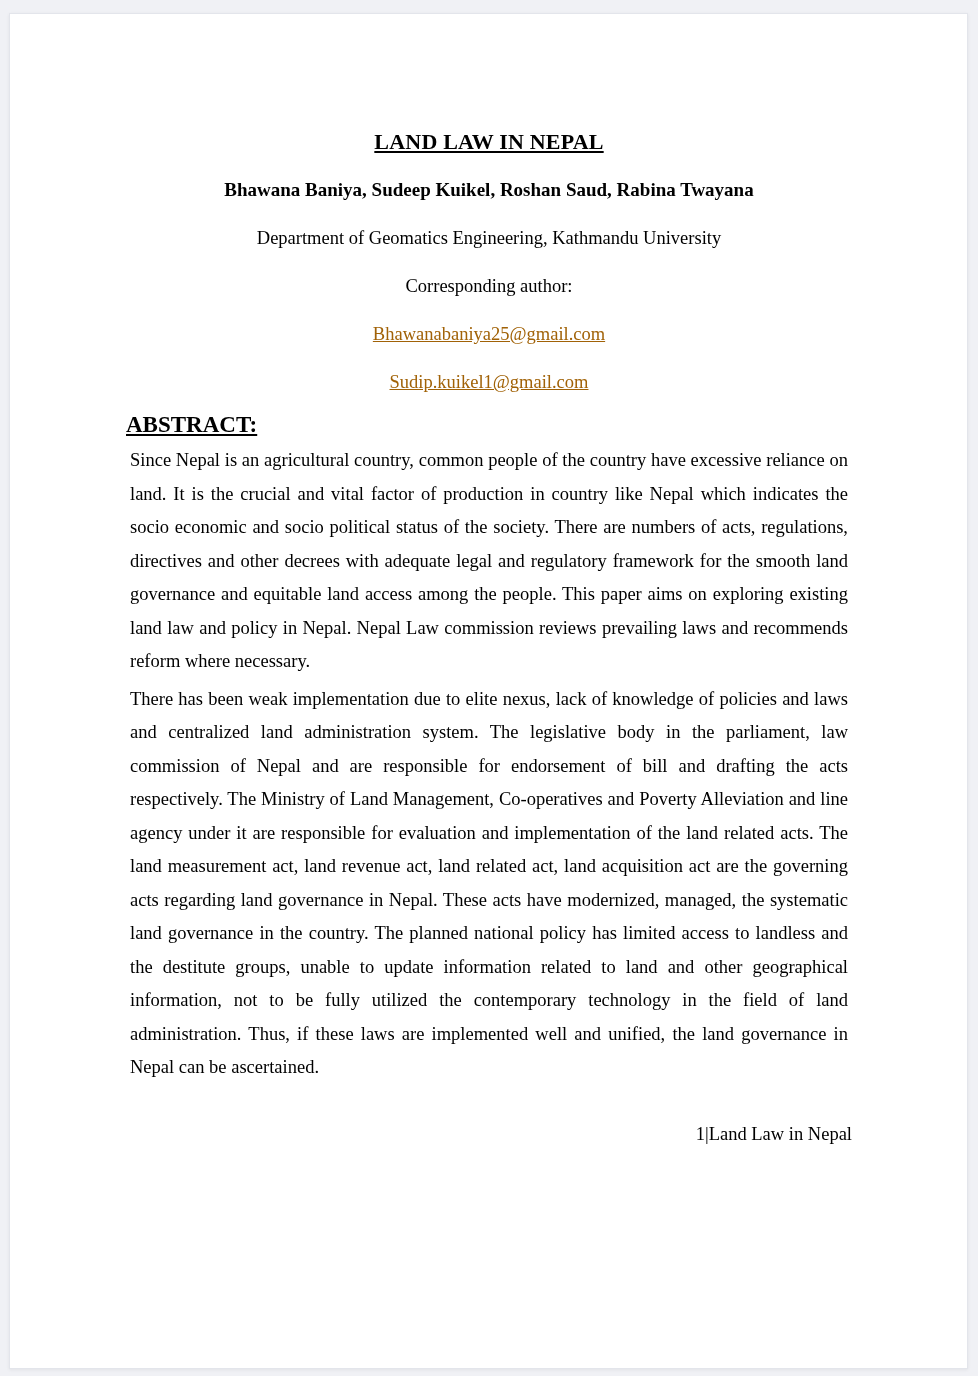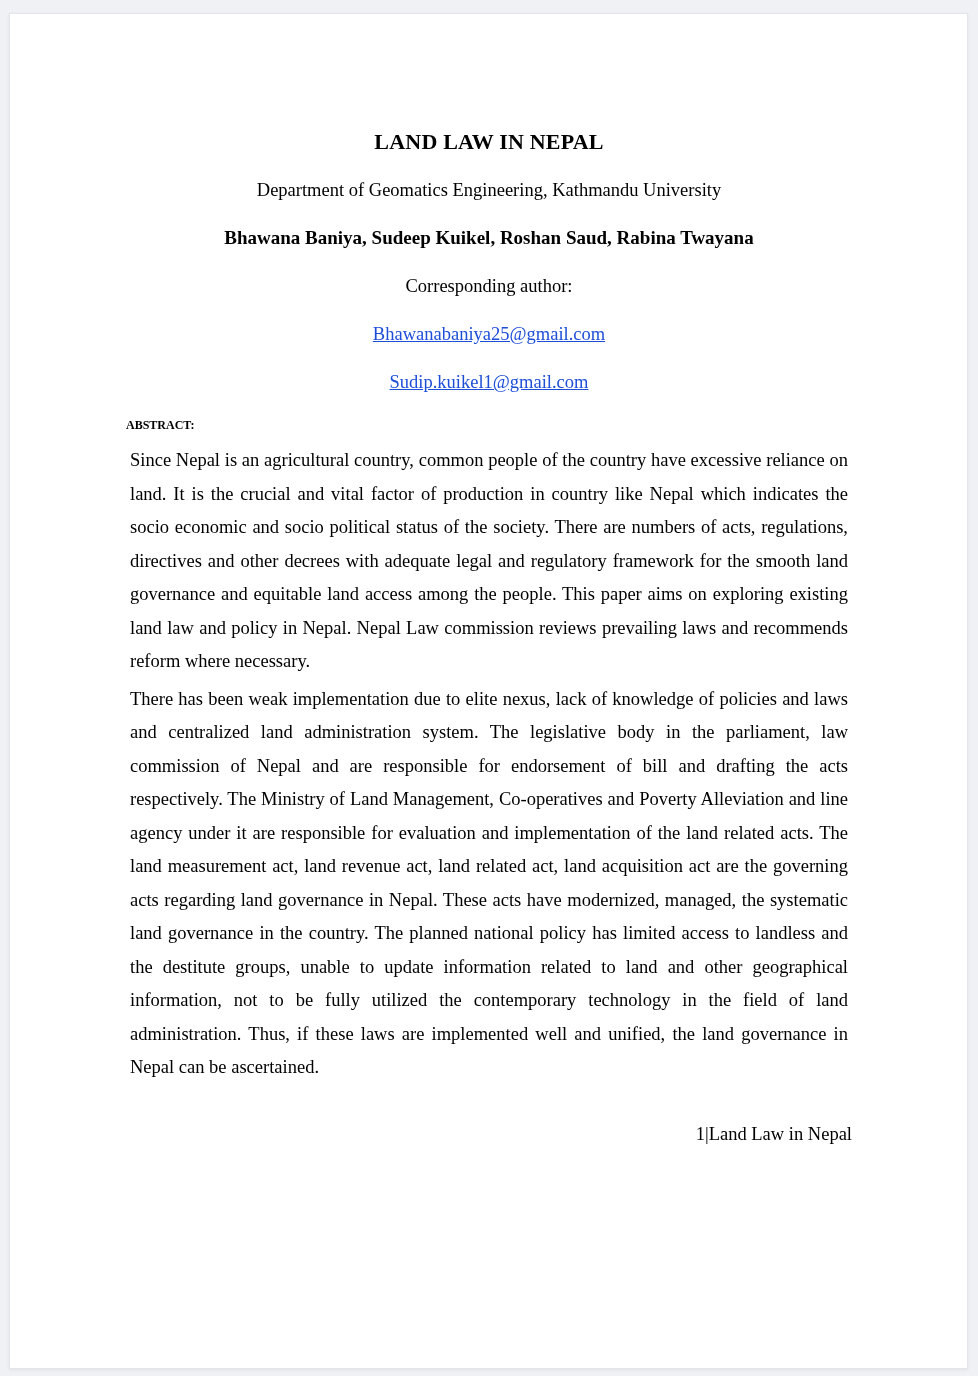--- a/index.html
+++ b/index.html
@@ -28,50 +28,52 @@
     box-shadow: 0 1px 3px rgba(60,64,67,0.08);
     padding: 104px 115px 0 116px;
   }
   .paper-title {
     font-size: 22px;
     font-weight: bold;
     text-align: center;
     line-height: 48px;
     margin: 0;
     letter-spacing: 0.2px;
+    text-decoration: underline;
   }
   .centered {
     font-size: 18.5px;
     text-align: center;
     line-height: 48px;
     margin: 0;
   }
   .authors {
     font-weight: bold;
     font-size: 19px;
   }
   .email-line a {
-    color: #1d4ed8;
+    color: #a16207;
     text-decoration: underline;
     white-space: pre-wrap;
     cursor: pointer;
   }
   .keywords-line {
     font-size: 18.5px;
     line-height: 48px;
     margin: 0;
     text-align: left;
   }
   .keywords-line .kw-label { font-weight: bold; }
   .abstract-heading {
-    font-size: 12px;
+    font-size: 23px;
     font-weight: bold;
     line-height: 30px;
     margin: 4px 0 0 0;
     text-align: left;
+    text-decoration: underline;
   }
   .body-text {
     font-size: 18.5px;
     line-height: 33.5px;
     text-align: justify;
     margin: 4px;
   }
   .page-footer {
     font-size: 18.5px;
     line-height: 33.5px;
@@ -80,23 +82,23 @@
   }
 </style>
 </head>
 <body>
 
 <div class="canvas">
   <div class="sheet">
 
     <h1 class="paper-title">LAND LAW IN NEPAL</h1>
 
+    <p class="centered authors">Bhawana Baniya, Sudeep Kuikel, Roshan Saud, Rabina Twayana</p>
+
     <p class="centered">Department of Geomatics Engineering, Kathmandu University</p>
-
-    <p class="centered authors">Bhawana Baniya, Sudeep Kuikel, Roshan Saud, Rabina Twayana</p>
 
     <p class="centered">Corresponding author:</p>
 
     <p class="centered email-line"><a>Bhawanabaniya25@gmail.com</a></p>
 
     <p class="centered email-line"><a>Sudip.kuikel1@gmail.com</a></p>
 
 
 
 

